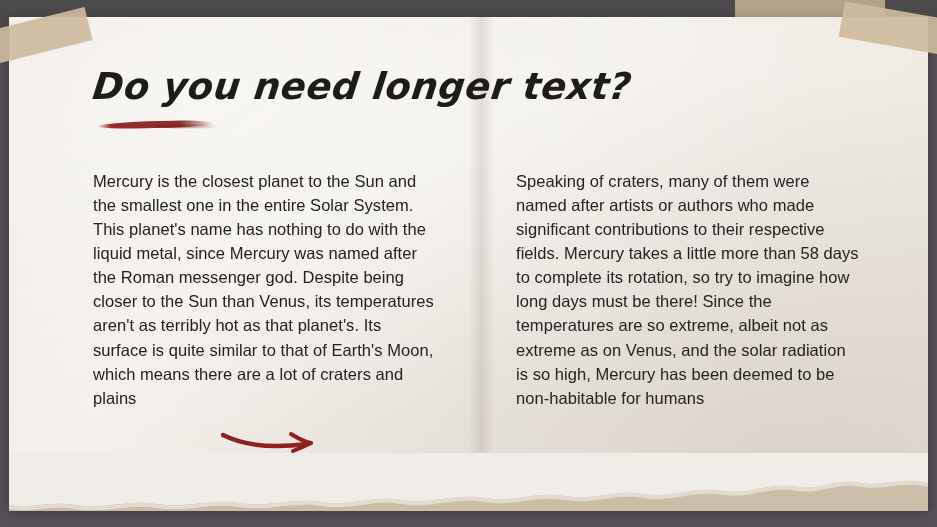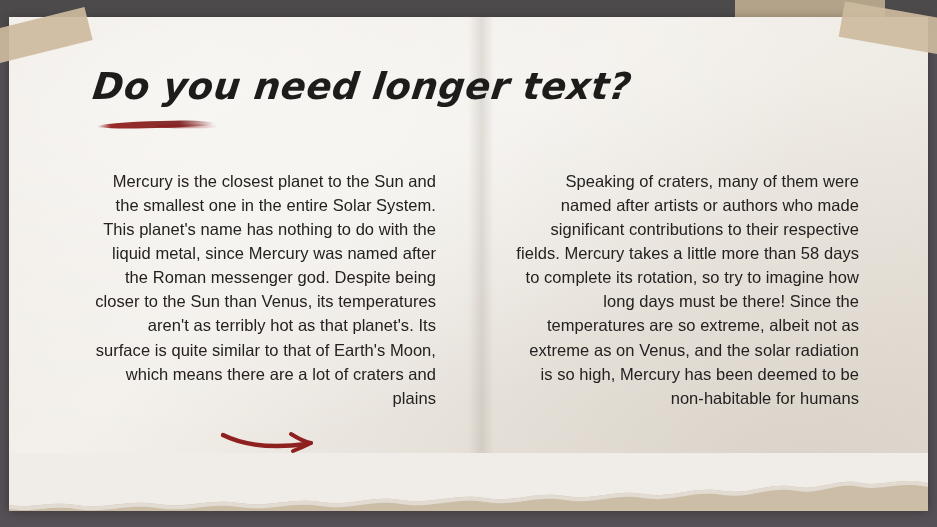--- a/index.html
+++ b/index.html
@@ -162,21 +162,20 @@
   .columns {
     position: absolute;
     left: 84px;
     top: 152px;
     width: 766px;
     display: flex;
     gap: 80px;
   }
   .col {
     width: 343px;
-    text-align: right;
   }
   .col p {
     margin: 0;
     font-family: "Liberation Sans", sans-serif;
     font-size: 16.5px;
     line-height: 1.46;
     color: #242120;
     letter-spacing: 0.05px;
   }
 

